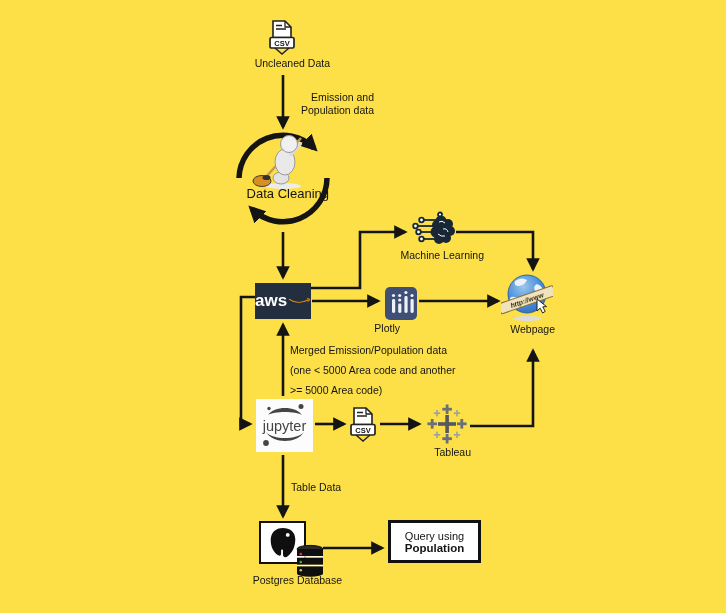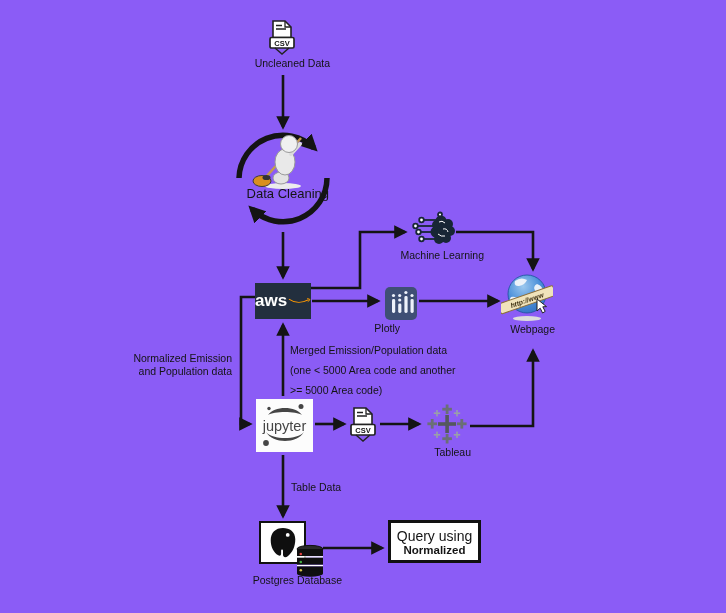--- a/index.html
+++ b/index.html
@@ -1,17 +1,17 @@
 <!DOCTYPE html>
 <html style="--ink: #141414; --line: #141414; --aws-bg: #232f3e; --aws-smile: #ff9900; --plotly-bg: #3f4f75; --ml-ink: #182635; --jupyter-ink: #454545; --tableau-ink: #55585e; --globe-blue: #2d6cc0;"><head>
 <meta charset="utf-8">
 <style>
   html,body{margin:0;padding:0;background:#fff;}
   .canvas{
-    position:relative;width:726px;height:613px;background:#8b5cf6;overflow:hidden;
+    position:relative;width:726px;height:613px;background:#fde047;overflow:hidden;
     font-family:"Liberation Sans",sans-serif;color:var(--ink,#141414);
   }
   .edges{position:absolute;left:0;top:0;pointer-events:none;}
   .edge{stroke:var(--line,#141414);stroke-width:2.6;fill:none;}
   .arc{stroke:var(--line,#141414);stroke-width:5.5;fill:none;}
   .mk{fill:var(--line,#141414);}
   .lbl{position:absolute;font-size:10.5px;line-height:1.25;color:var(--ink,#141414);}
   .pre{white-space:pre-line;}
   .ctr{text-align:right;}
   .node{position:absolute;}
@@ -21,21 +21,21 @@
     display:flex;align-items:center;justify-content:center;}
   .aws-word{color:#fff;font-weight:bold;font-size:17px;line-height:14px;letter-spacing:0px;}
 
   .jupyter-box{position:absolute;left:256px;top:399px;width:57px;height:53px;background:#fcfcfc;}
 
   .pg-box{position:absolute;left:259px;top:521px;width:47px;height:43px;border:2.5px solid #111;
     background:#fff;box-sizing:border-box;display:flex;align-items:center;justify-content:center;}
 
   .query-box{position:absolute;left:388px;top:520px;width:93px;height:43px;border:3px solid #111;
     background:#fff;box-sizing:border-box;display:flex;flex-direction:column;align-items:center;justify-content:center;}
-  .query-box .l1{font-size:14px;}
+  .query-box .l1{font-size:11px;}
   .query-box .l2{font-size:11.5px;font-weight:bold;}
 </style>
 </head>
 <body>
 
 <div class="canvas">
 
   <svg class="edges" width="726" height="613">
     <defs>
       <marker id="ah" viewBox="0 0 10 10" refX="8" refY="5" markerWidth="5.2" markerHeight="5.2" orient="auto-start-reverse">
@@ -63,20 +63,22 @@
   <svg class="node" style="left:268px;top:20px" width="28" height="36" viewBox="0 0 28 36">
     <path d="M5,1 H17 L23,7 V17.5 H5 Z" fill="#fff" stroke="#222" stroke-width="1.6"></path>
     <path d="M17,1 V7 H23" fill="none" stroke="#222" stroke-width="1.3"></path>
     <path d="M8,5.5 H14 M8,9 H18" stroke="#222" stroke-width="1.4"></path>
     <rect x="2" y="17.5" width="24" height="10.5" rx="1.5" fill="#fff" stroke="#222" stroke-width="1.7"></rect>
     <text x="14" y="25.8" text-anchor="middle" font-size="7.5" font-weight="bold" fill="#111">CSV</text>
     <path d="M7,28 L14,34 L21,28" fill="none" stroke="#222" stroke-width="1.5"></path>
   </svg>
   <div class="lbl ctr" style="left:234px;top:57px;width:96px">Uncleaned Data</div>
 
+  <div class="lbl pre ctr" style="left:290px;top:91px;width:84px">Emission and
+Population data</div>
 
   <svg class="node" style="left:229px;top:124px" width="108" height="108" viewBox="0 0 108 108">
     <path class="arc" marker-end="url(#ah2)" d="M10,54 A44,44 0 0 1 85,24"></path>
     <path class="arc" marker-end="url(#ah2)" d="M98,54 A44,44 0 0 1 23,85"></path>
     <g>
       <ellipse cx="54" cy="62" rx="18" ry="3" fill="#ececec"></ellipse>
       <line x1="72" y1="14" x2="36" y2="54" stroke="#c49a4e" stroke-width="2.6"></line>
       <ellipse cx="33" cy="57" rx="9" ry="5.5" fill="#d98f1f" stroke="#3a3a3a" stroke-width="1"></ellipse>
       <ellipse cx="37.5" cy="53.5" rx="4" ry="2.6" fill="#333"></ellipse>
       <ellipse cx="52" cy="54" rx="8" ry="6" fill="#e3e3e3" stroke="#9a9a9a" stroke-width="1"></ellipse>
@@ -161,22 +163,20 @@
       <rect x="-3" y="21.5" width="58" height="10.5" rx="2" fill="#f0e3bb" stroke="#8a6d3b" stroke-width="1"></rect>
       <text x="26" y="29.5" text-anchor="middle" font-size="6.8" font-weight="bold" font-style="italic" fill="#3c2f12">http://www</text>
     </g>
     <polygon points="36,26 36,38 39.2,35.2 41.6,40 44.2,38.4 41.8,33.8 45.5,33.6" fill="#fff" stroke="#222" stroke-width="1"></polygon>
   </svg>
   <div class="lbl ctr" style="left:500px;top:323px;width:55px">Webpage</div>
 
   <div class="lbl pre" style="left:290px;top:340px;width:178px;line-height:20px">Merged Emission/Population data
 (one &lt; 5000 Area code and another
 &gt;= 5000 Area code)</div>
-  <div class="lbl pre ctr" style="left:126px;top:352px;width:106px">Normalized Emission
-and Population data</div>
 
   <div class="jupyter-box">
     <svg width="57" height="53" viewBox="0 0 57 53">
       <path d="M12,16 C18,6.5 40,6.5 46,16 C40,12 18,12 12,16 Z" fill="var(--jupyter-ink,#454545)"></path>
       <path d="M10,33 C17,45 41,45 48,33 C41,41 17,41 10,33 Z" fill="var(--jupyter-ink,#454545)"></path>
       <circle cx="13" cy="9.5" r="1.7" fill="var(--jupyter-ink,#454545)"></circle>
       <circle cx="45" cy="7.5" r="2.5" fill="var(--jupyter-ink,#454545)"></circle>
       <circle cx="10" cy="44" r="2.9" fill="var(--jupyter-ink,#454545)"></circle>
       <text x="28.5" y="31.5" text-anchor="middle" font-size="14.5" fill="var(--jupyter-ink,#454545)">jupyter</text>
     </svg>
@@ -236,16 +236,16 @@
     <rect x="1" y="22.4" width="26" height="7" fill="#0f0f0f"></rect>
     <ellipse cx="14" cy="29.4" rx="13" ry="3.3" fill="#0f0f0f"></ellipse>
     <circle cx="4.8" cy="10" r="1.3" fill="#e04040"></circle>
     <circle cx="4.8" cy="18" r="1.3" fill="#44b044"></circle>
     <circle cx="4.8" cy="26.3" r="1.3" fill="#d4c24a"></circle>
   </svg>
   <div class="lbl ctr" style="left:242px;top:574px;width:100px">Postgres Database</div>
 
   <div class="query-box">
     <span class="l1">Query using</span>
-    <span class="l2">Normalized</span>
+    <span class="l2">Population</span>
   </div>
 
 </div>
 
 </body></html>

